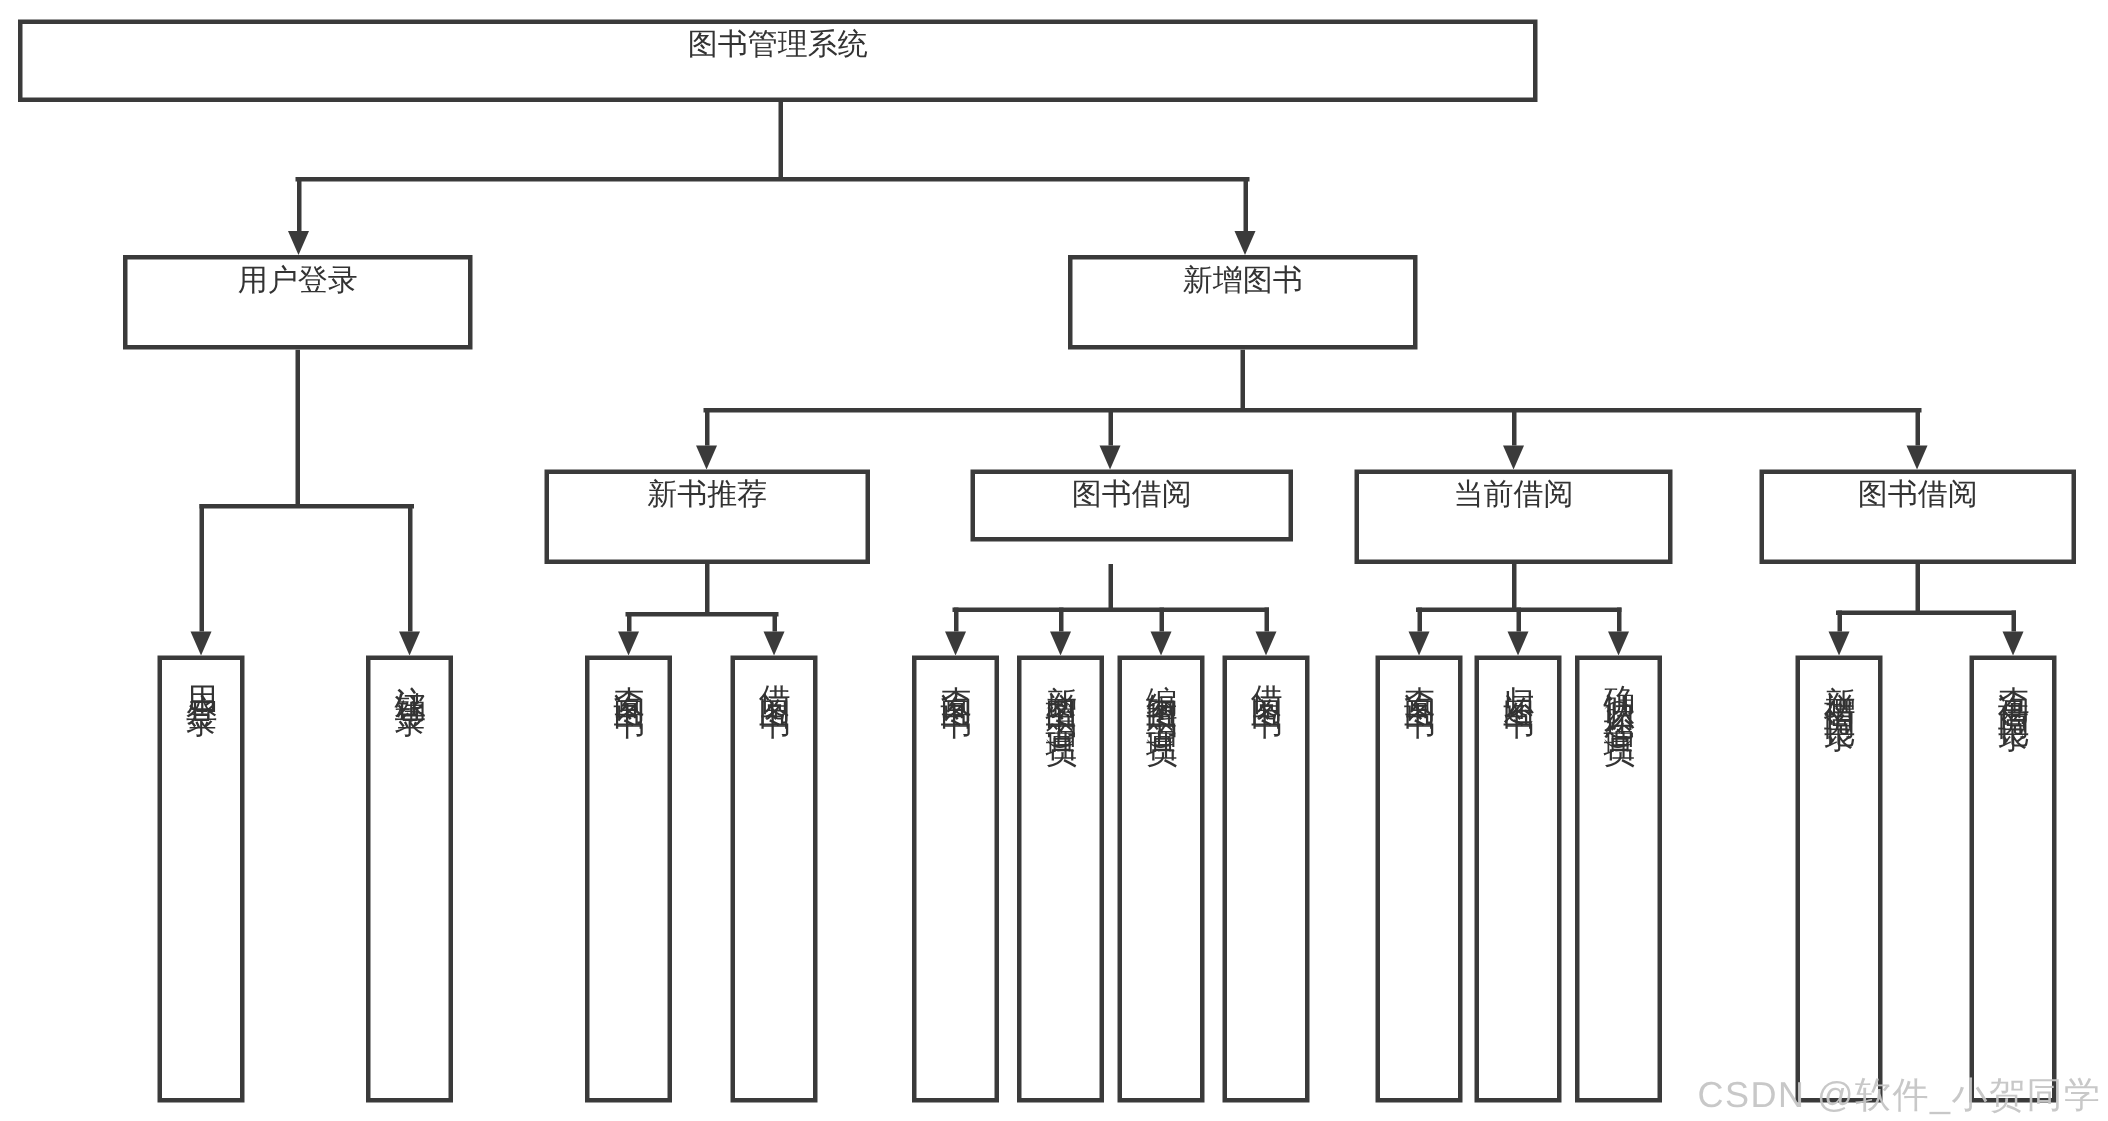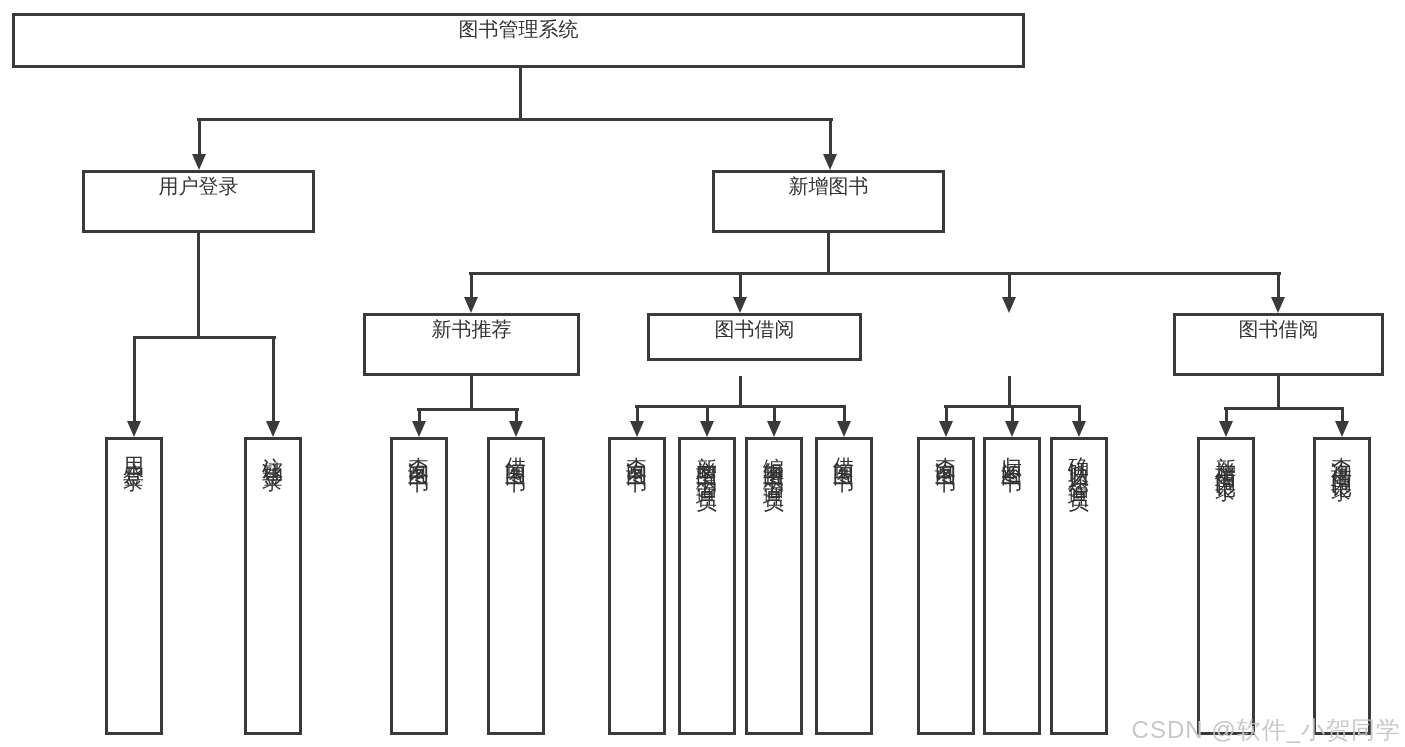--- a/index.html
+++ b/index.html
@@ -138,20 +138,23 @@
   <div class="box hbox" style="left:712px;top:170px;width:233px;height:63px">
     <span class="hlabel">新增图书</span>
   </div>
 
   <div class="box hbox" style="left:363px;top:313px;width:217px;height:63px">
     <span class="hlabel">新书推荐</span>
   </div>
   <div class="box hbox" style="left:647px;top:313px;width:215px;height:48px">
     <span class="hlabel">图书借阅</span>
   </div>
+  <div class="box hbox" style="left:903px;top:313px;width:212px;height:63px">
+    <span class="hlabel">当前借阅</span>
+  </div>
   <div class="box hbox" style="left:1173px;top:313px;width:211px;height:63px">
     <span class="hlabel">图书借阅</span>
   </div>
 
   <div class="box vbox" style="left:105px;top:437px;width:58px;height:298px">
     <span class="vtext">用户登录</span>
   </div>
   <div class="box vbox" style="left:244px;top:437px;width:58px;height:298px">
     <span class="vtext">注销登录</span>
   </div>

